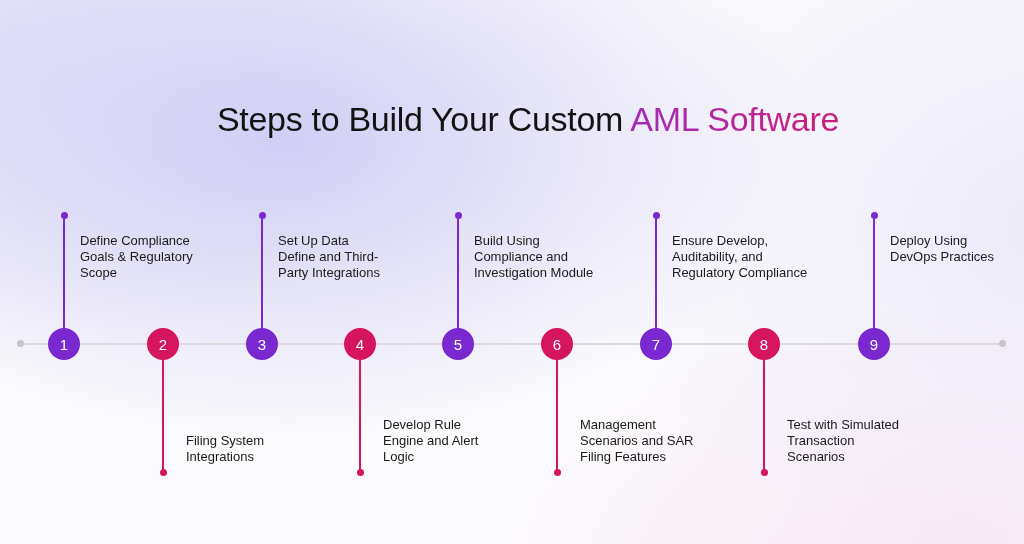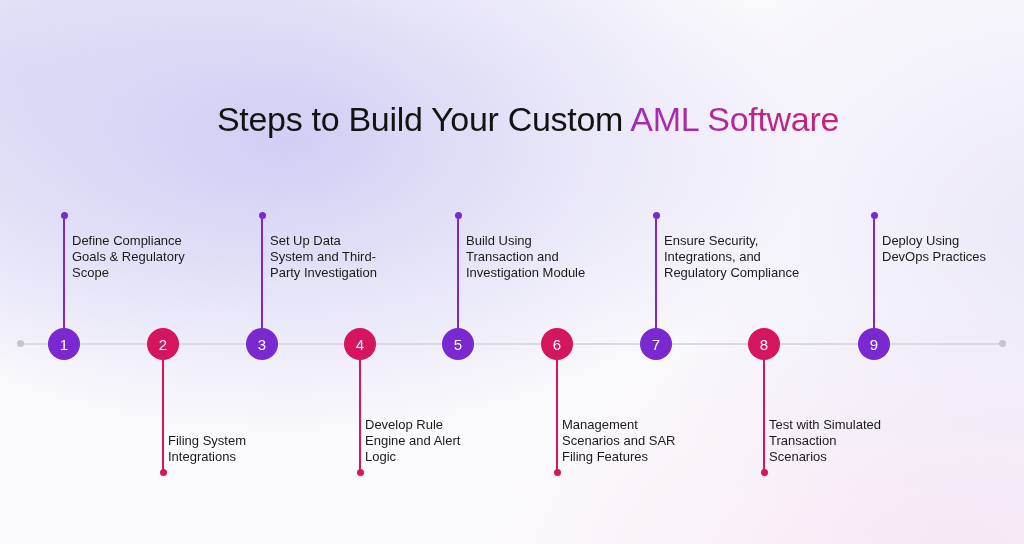--- a/index.html
+++ b/index.html
@@ -82,24 +82,24 @@
     height: 32px;
     border-radius: 50%;
     display: flex;
     align-items: center;
     justify-content: center;
     color: #ffffff;
     font-size: 15px;
   }
   .step.above .stem     { top: 219px; height: 110px; }
   .step.above .stem-dot { top: 212px; }
-  .step.above .label    { position: absolute; left: 8px; top: 233px; }
+  .step.above .label    { position: absolute; left: 16px; top: 233px; }
   .step.below .stem     { top: 360px; height: 110px; }
   .step.below .stem-dot { top: 469px; }
-  .step.below .label    { position: absolute; left: 5px; bottom: 79px; }
+  .step.below .label    { position: absolute; left: 23px; bottom: 79px; }
   .step.purple .stem,
   .step.purple .stem-dot,
   .step.purple .marker { background: var(--purple, #7a28cf); }
   .step.pink .stem,
   .step.pink .stem-dot,
   .step.pink .marker { background: var(--pink, #d6155f); }
   .label .line {
     white-space: nowrap;
     font-size: 13px;
     line-height: 16px;
@@ -141,22 +141,22 @@
         </div>
       </div>
       <div class="step above purple" style="left: 262px;">
         <div class="stem"></div>
         <div class="stem-dot"></div>
         <div class="marker">
           <span>3</span>
         </div>
         <div class="label">
           <div class="line">Set Up Data</div>
-          <div class="line">System and Third-</div>
-          <div class="line">Party Investigation</div>
+          <div class="line">Define and Third-</div>
+          <div class="line">Party Integrations</div>
         </div>
       </div>
       <div class="step below pink" style="left: 360px;">
         <div class="stem"></div>
         <div class="stem-dot"></div>
         <div class="marker">
           <span>4</span>
         </div>
         <div class="label">
           <div class="line">Develop Rule</div>
@@ -165,21 +165,21 @@
         </div>
       </div>
       <div class="step above purple" style="left: 458px;">
         <div class="stem"></div>
         <div class="stem-dot"></div>
         <div class="marker">
           <span>5</span>
         </div>
         <div class="label">
           <div class="line">Build Using</div>
-          <div class="line">Transaction and</div>
+          <div class="line">Compliance and</div>
           <div class="line">Investigation Module</div>
         </div>
       </div>
       <div class="step below pink" style="left: 557px;">
         <div class="stem"></div>
         <div class="stem-dot"></div>
         <div class="marker">
           <span>6</span>
         </div>
         <div class="label">
@@ -188,22 +188,22 @@
           <div class="line">Filing Features</div>
         </div>
       </div>
       <div class="step above purple" style="left: 656px;">
         <div class="stem"></div>
         <div class="stem-dot"></div>
         <div class="marker">
           <span>7</span>
         </div>
         <div class="label">
-          <div class="line">Ensure Security,</div>
-          <div class="line">Integrations, and</div>
+          <div class="line">Ensure Develop,</div>
+          <div class="line">Auditability, and</div>
           <div class="line">Regulatory Compliance</div>
         </div>
       </div>
       <div class="step below pink" style="left: 764px;">
         <div class="stem"></div>
         <div class="stem-dot"></div>
         <div class="marker">
           <span>8</span>
         </div>
         <div class="label">

